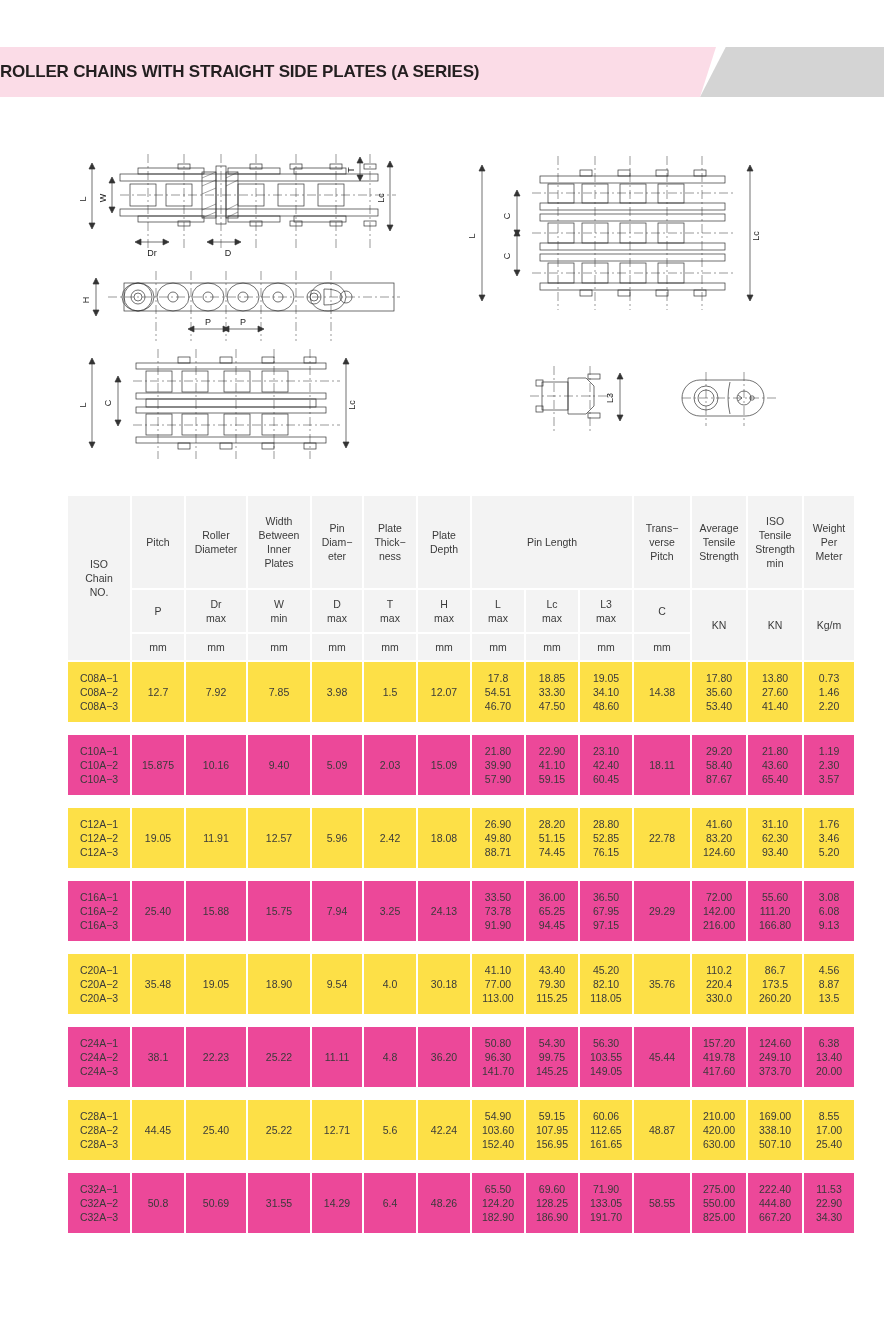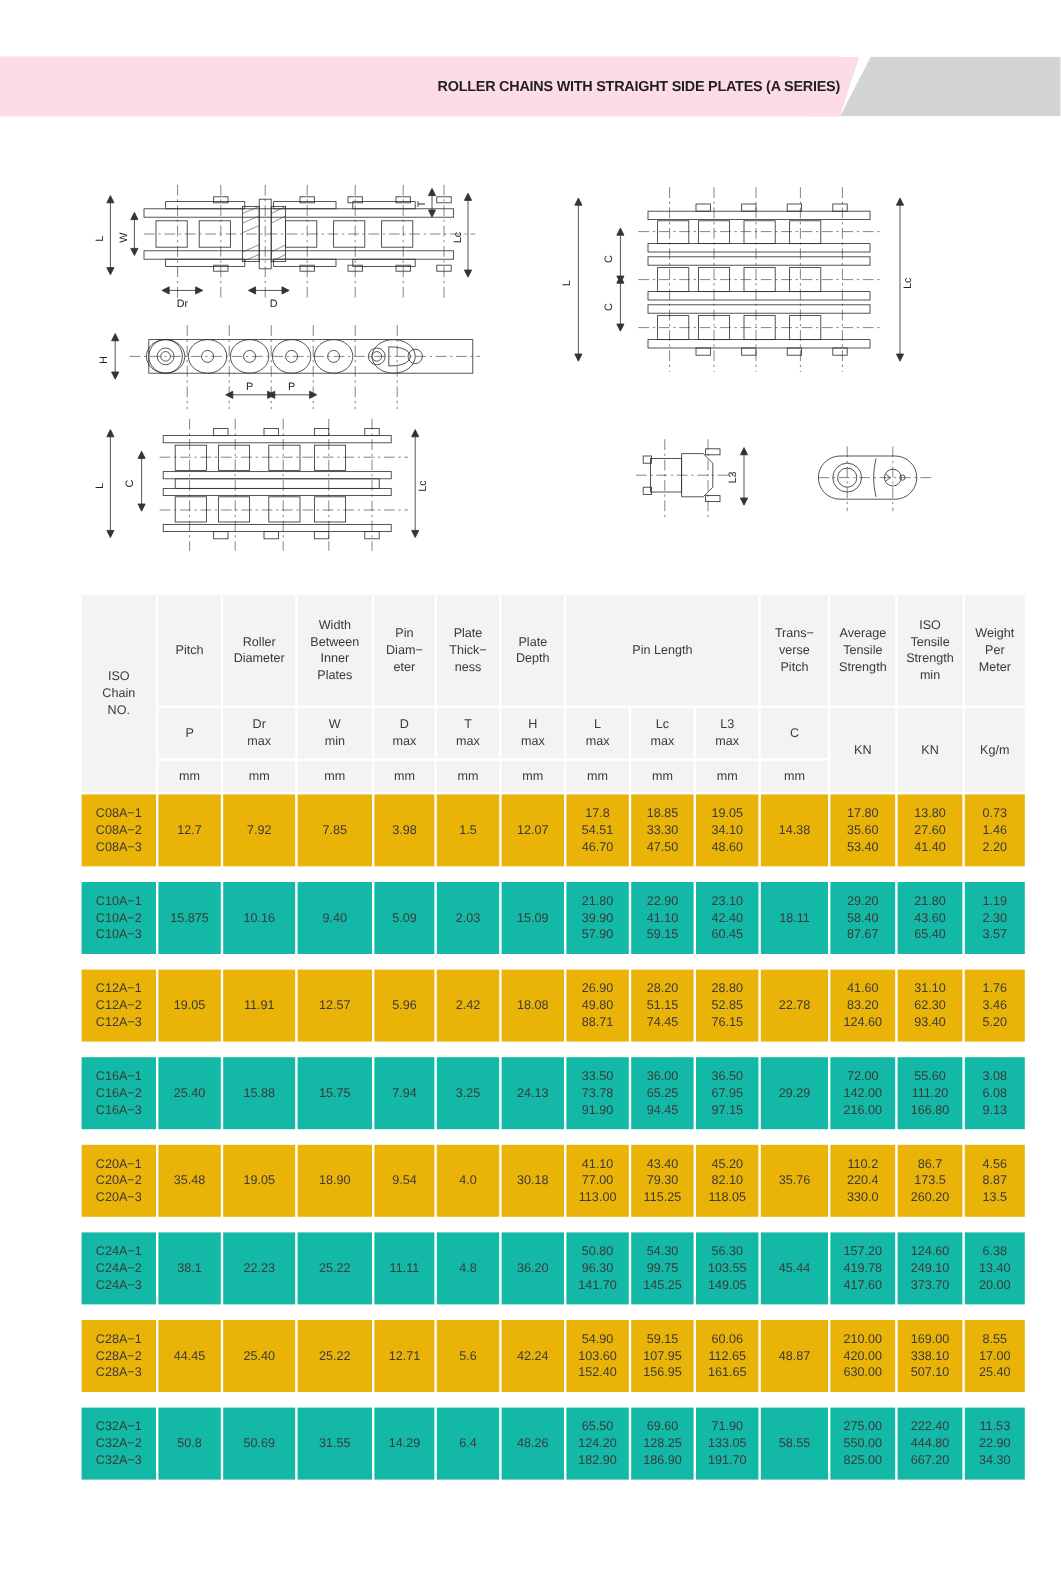--- a/index.html
+++ b/index.html
@@ -50,22 +50,22 @@
     background: #d4d4d4;
     clip-path: polygon(14% 0, 100% 0, 100% 100%, 0 100%);
   }
   .banner-title {
     position: absolute;
     left: 0;
     top: 0;
     width: 700px;
     height: 50px;
     line-height: 50px;
-    text-align: right;
-    font-size: 12px;
+    text-align: left;
+    font-size: 17px;
     font-weight: bold;
     letter-spacing: -0.2px;
     color: #231f20;
     white-space: nowrap;
   }
 
   
   .drawings {
     position: absolute;
     left: 0;
@@ -108,22 +108,22 @@
     background: #e4edef;
     font-size: 12px;
   }
   th.h-unit { height: 22px; font-size: 10px; color: #555; }
   th.iso-head {
     font-size: 11px;
     line-height: 1.9;
   }
   .unit-blank { background: #f3f3f3 !important; }
 
-  tr.band-a td { background: #eab308; }
-  tr.band-b td { background: #14b8a6; }
+  tr.band-a td { background: #fde047; }
+  tr.band-b td { background: #ec4899; }
   tr.spacer td {
     background: #ffffff !important;
     height: 9px;
     padding: 0;
     font-size: 0;
     line-height: 0;
   }
   td.cell {
     height: 56px;
     font-size: 11px;

